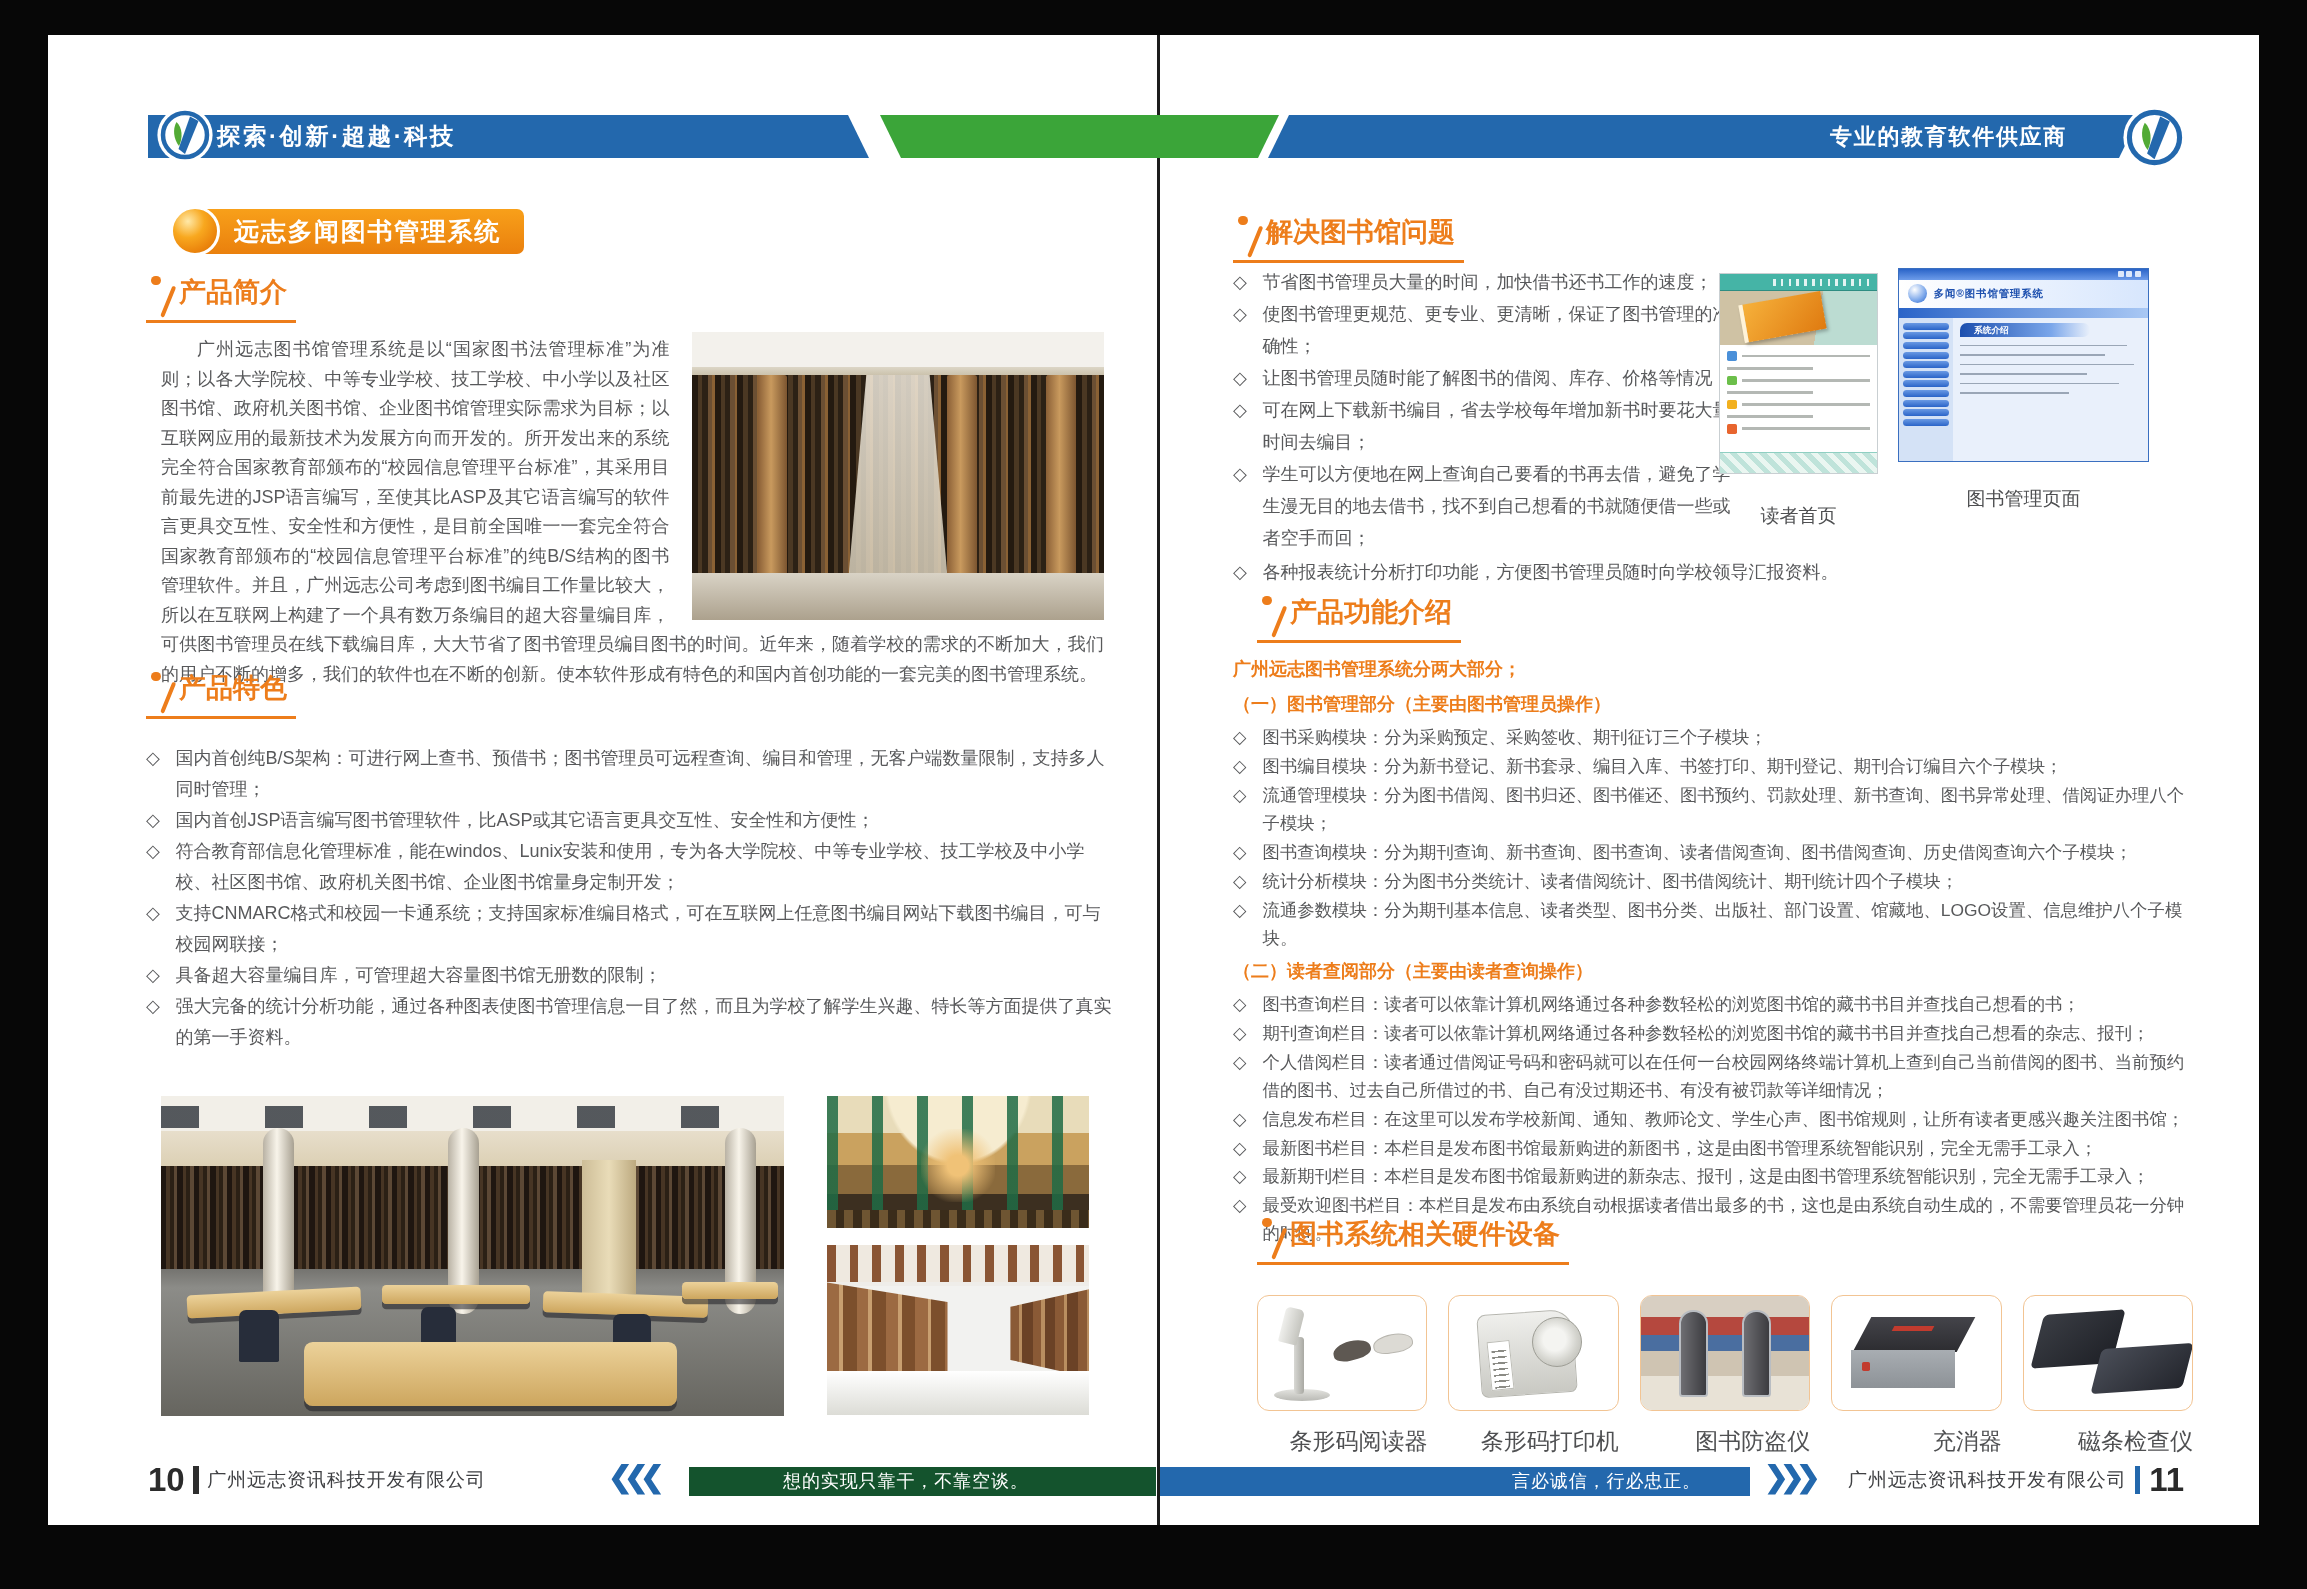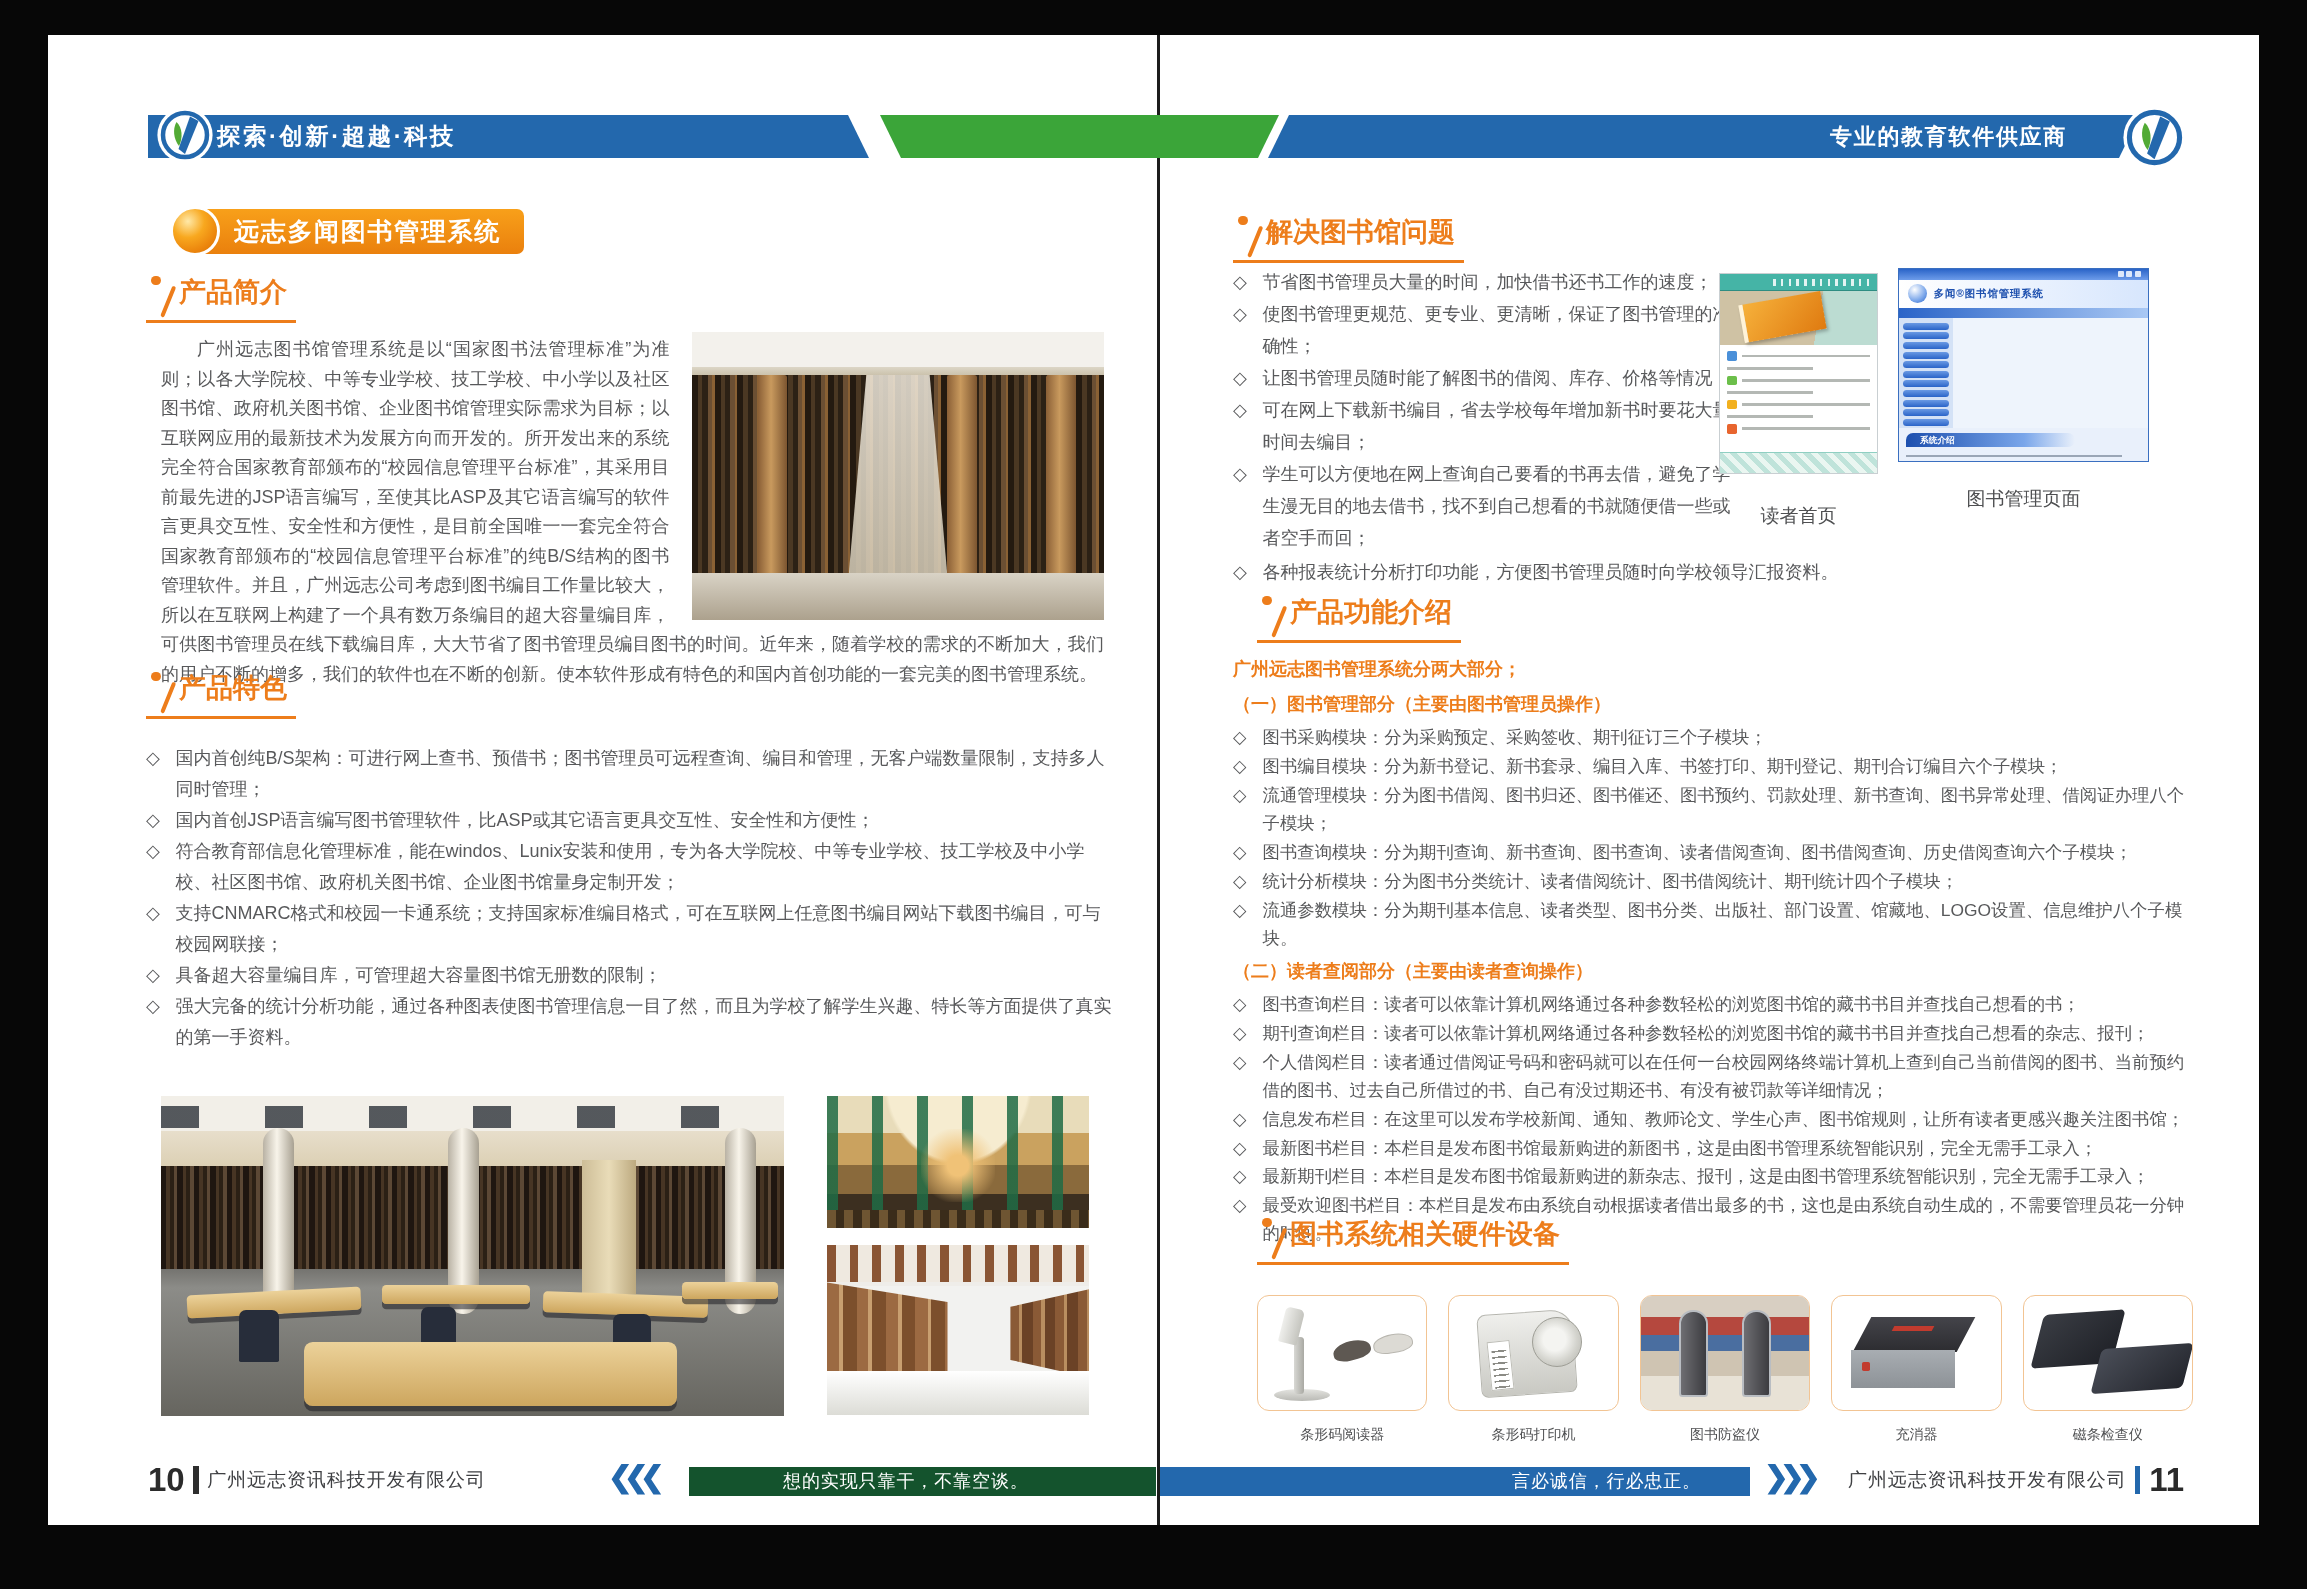--- a/index.html
+++ b/index.html
@@ -146,21 +146,21 @@
 
   
   #shot2 { border:1.7px solid #3a6fc0; background:#eef4fc; }
   #shot2 .s2-title { height:11.3px; background:linear-gradient(180deg,#2a64c8,#6d9cea); position:relative; }
   #shot2 .s2-title i { position:absolute; top:2.6px; width:6px; height:6px; background:#dce8fa; border-radius:0.9px; }
   #shot2 .s2-head { height:28px; background:linear-gradient(90deg,#ffffff,#d7e6fd); display:flex; align-items:center; }
   #shot2 .s2-logo { width:19px; height:19px; border-radius:50%; margin:0 7px 0 8.7px;
      background:radial-gradient(circle at 35% 30%, #ffffff, #7aa6ea 60%, #2a64c8); }
   #shot2 .s2-brand { font-size:10.4px; font-weight:bold; color:#1c4fae; letter-spacing:0.9px; }
   #shot2 .s2-bar { height:9.6px; background:linear-gradient(90deg,#2a64c8,#a9c8f4); }
-  #shot2 .s2-body { display:flex; height:152px;flex-direction:column; }
+  #shot2 .s2-body { display:flex; height:152px; }
   #shot2 .s2-side { width:54px; background:#d4e2f6; padding-top:2.6px; }
   #shot2 .sbtn { height:7px; margin:2.6px 4.3px; border-radius:3.5px; background:linear-gradient(180deg,#6a9ae4,#2a64c8); }
   #shot2 .s2-main { flex:1; background:#e9f0fb; padding:5.2px 7px; }
   #shot2 .s2-h { height:14px; width:72%; border-radius:7.8px 7.8px 7.8px 0; line-height:14px; padding-left:14px;
      background:linear-gradient(90deg,#1c4fae,#7aa6ea 70%, rgba(122,166,234,0)); color:#fff; font-size:8.7px; font-weight:bold; }
   #shot2 .s2-line { height:1.7px; background:#9aa6b6; margin-top:7.8px; }
   #shot2 .s2-line.w1{width:92%;} #shot2 .s2-line.w2{width:80%;} #shot2 .s2-line.w3{width:96%;}
   #shot2 .s2-line.w4{width:70%;} #shot2 .s2-line.w5{width:88%;} #shot2 .s2-line.w6{width:60%;}
   #shot2 .s2-status { height:10.4px; background:linear-gradient(90deg,#1c4fae,#8cb4f0); }
 
@@ -168,21 +168,21 @@
   #functions-block { position:absolute; left:1233px; top:655px; width:966px; font-size:17.4px; line-height:28px; }
   .fn-lead { color:#ed7d1b; font-weight:bold; font-size:18px; margin-bottom:7px; }
   .fn-part { color:#ed7d1b; font-weight:bold; font-size:18px; margin:5.2px 0 5.2px 0; }
   #functions-block ul.diamond li { margin-bottom:0.9px; }
 
   
   #hw-row { position:absolute; left:1257px; top:1295px; width:936px; display:flex; gap:21px; }
   .hw-card { flex:1; height:116px; background:#fff; border:1.7px solid #f2c493; border-radius:12px;
      position:relative; overflow:hidden; }
   #hw-labels { position:absolute; left:1257px; top:1426px; width:936px; display:flex; gap:21px; }
-  .hw-label { flex:1; text-align:center; font-size:14px; color:#4f5052; }
+  .hw-label { flex:1; text-align:right; font-size:23px; color:#4f5052; }
 
   
   .hwm { position:absolute; }
   
   .hw-scan .base { left:15.6px; bottom:8.7px; width:56px; height:12px; border-radius:50%; background:linear-gradient(180deg,#e4e4e0,#b9b9b4); }
   .hw-scan .pole { left:36px; bottom:15.6px; width:10.4px; height:57px; background:linear-gradient(90deg,#d8d8d4,#a9a9a3); border-radius:3.5px; }
   .hw-scan .head { left:24px; top:12px; width:19px; height:36px; background:linear-gradient(90deg,#efefec,#c4c4be); border-radius:5.2px 5.2px 1.7px 1.7px; transform:rotate(14deg); }
   .hw-scan .gunD { left:75px; top:45px; width:38px; height:19px; background:#5e5852; border-radius:50% 50% 40% 40%; transform:rotate(-14deg); }
   .hw-scan .gunL { left:115px; top:38px; width:40px; height:19px; background:#dcdad4; border:0.9px solid #b9b7b0; border-radius:50% 50% 40% 40%; transform:rotate(-10deg); }
   

